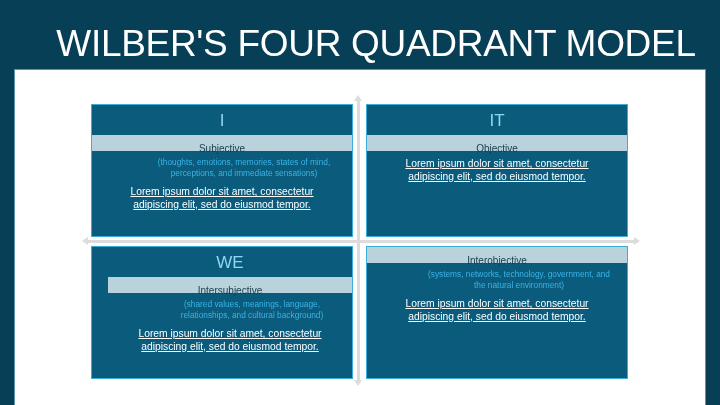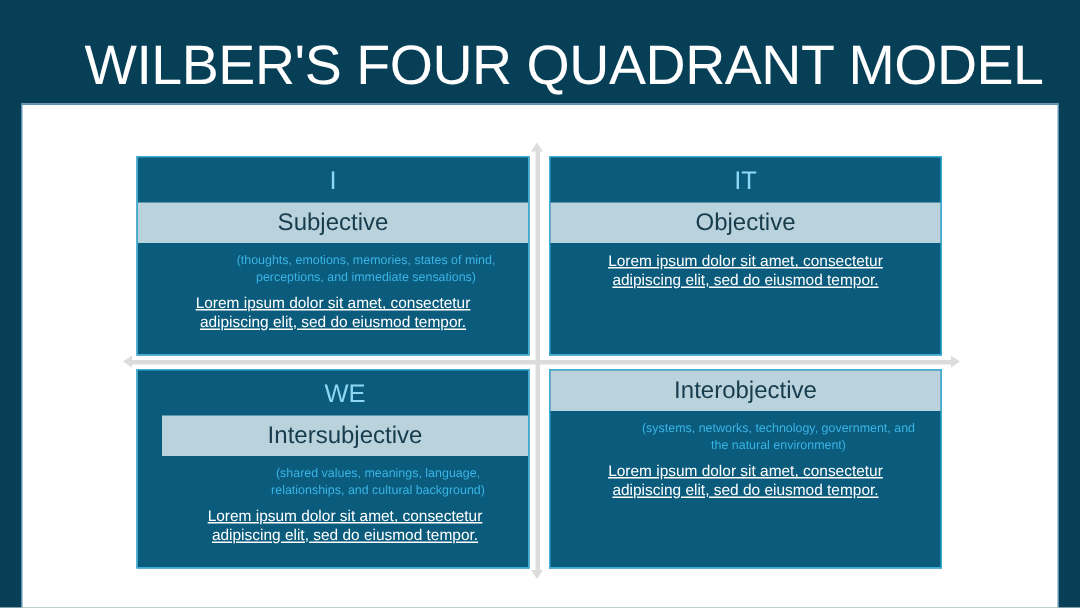--- a/index.html
+++ b/index.html
@@ -40,23 +40,23 @@
     background: #0a5b7c;
     border: 1px solid #3aaed6;
     box-sizing: border-box;
     text-align: center;
   }
   .card .label {
     height: 30px; line-height: 32px;
     color: #8fd6f2; font-size: 17px;
   }
   .card .band {
-    height: 27px; line-height: 27px;
+    height: 16px; line-height: 27px;
     background: #b9d2dc; color: #173c4e;
-    font-size: 16px;
+    font-size: 10px;
   }
   .card .desc {
     margin-top: 6px;
     color: #3ab4e6; font-size: 8.3px; line-height: 11px;
     padding: 0 12px;
     margin-left: 44px;
   }
   .card .body {
     margin-top: 7px;
     color: #ffffff; font-size: 10.3px; line-height: 12.5px;

